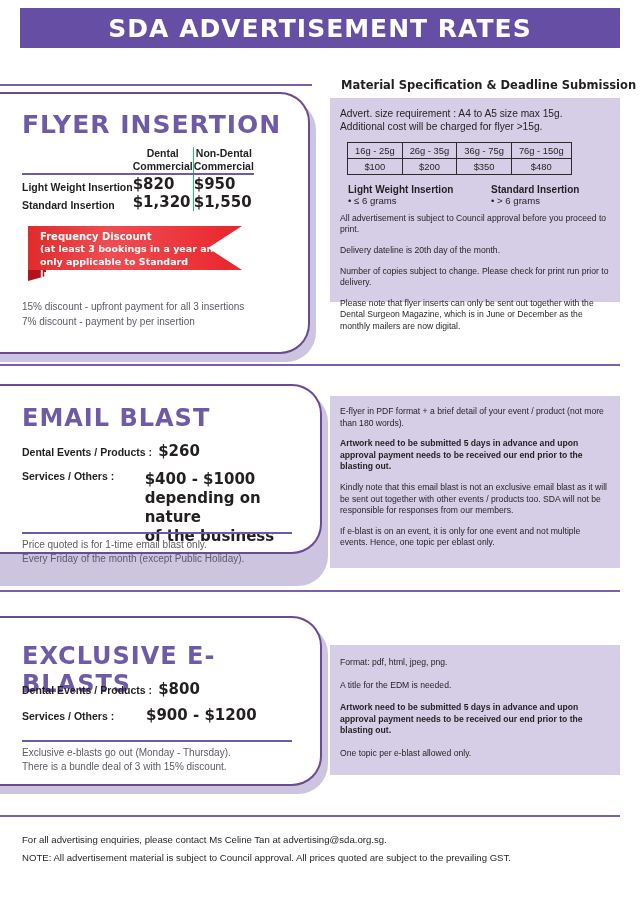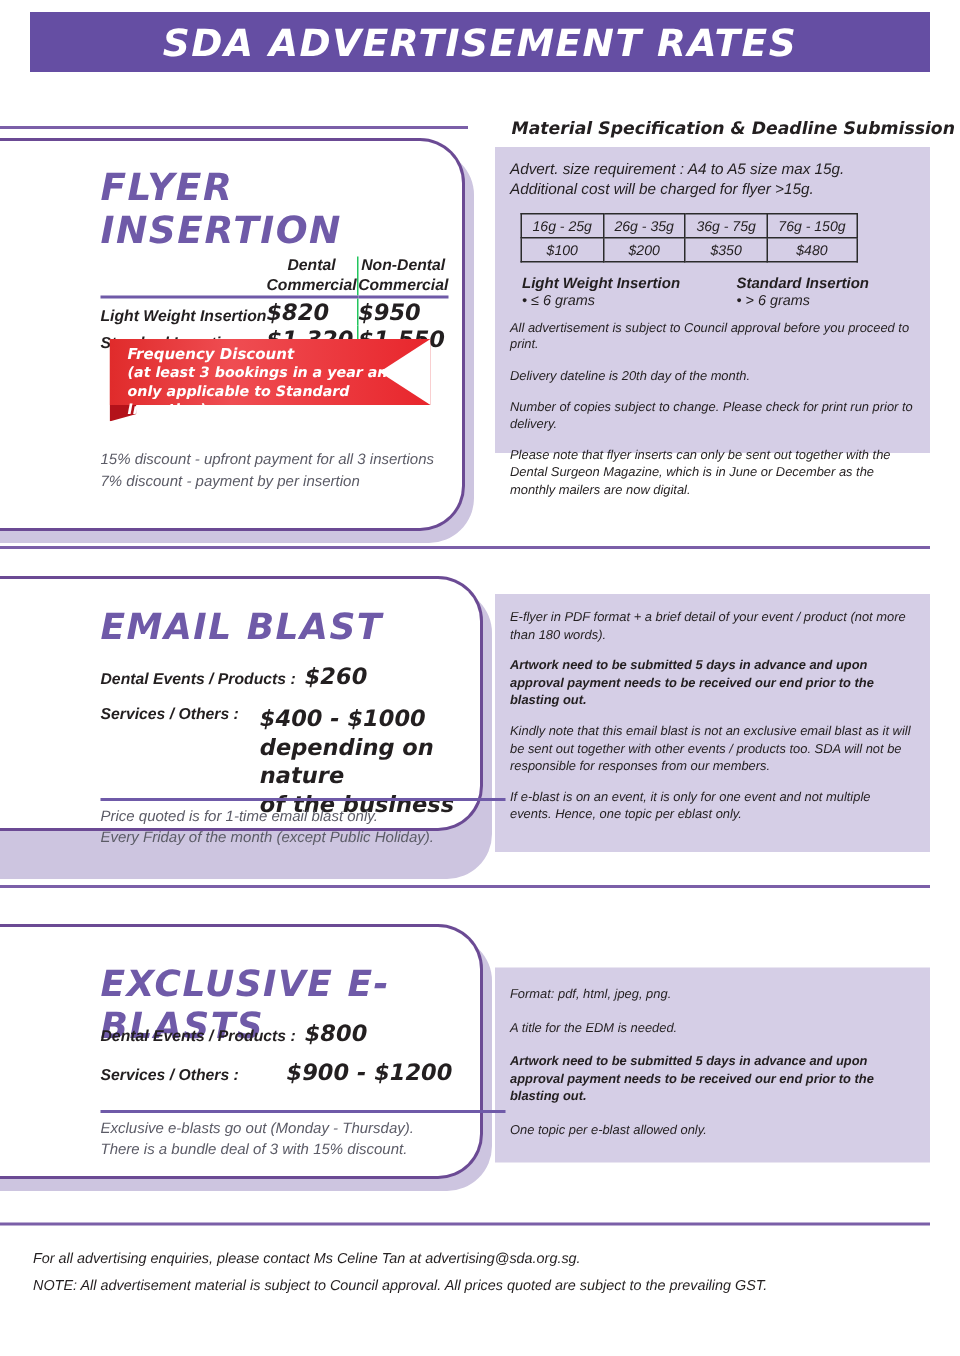--- a/index.html
+++ b/index.html
@@ -1,56 +1,55 @@
 <!DOCTYPE html>
 <html><head>
 <meta charset="utf-8">
 <style>
   html,body{margin:0;padding:0;}
   body{
     width:640px;height:904px;background:#ffffff;
     font-family:"Liberation Sans",sans-serif;
     color:#231f20;overflow:hidden;position:relative;
   }
-  .page{position:relative;width:640px;height:904px;font-style:italic;}
+  .page{position:relative;width:640px;height:904px;}
 
   
   .header-bar{
     position:absolute;left:20px;top:8px;width:600px;height:40px;
     background:#654ea3;display:flex;align-items:center;justify-content:center;
   }
   .header-title{
     color:#ffffff;font-size:25px;font-weight:bold;letter-spacing:1.0px;
     font-family:"DejaVu Sans",sans-serif;
   }
 
   
   .divider{position:absolute;height:2px;background:#7b5fa8;}
 
   
   .card{
     position:absolute;background:#ffffff;
     border:2px solid #6b4a94;border-left:none;
     border-top-right-radius:30px;border-bottom-right-radius:30px;
     box-sizing:border-box;
-    padding-left:45px;
   }
   .card-shadow{
     position:absolute;background:#cdc5e0;
     border-top-right-radius:30px;border-bottom-right-radius:30px;z-index:0;
   }
   .card-inner{position:relative;z-index:2;}
 
   .sec-title{
     color:#6f5aa8;font-weight:bold;font-family:"DejaVu Sans",sans-serif;
     letter-spacing:1px;
   }
 
   
-  .flyer-tbl{border-collapse:collapse;font-size:10.5px;margin-top:24px;}
+  .flyer-tbl{border-collapse:collapse;font-size:10.5px;}
   .flyer-tbl td{padding:0;vertical-align:bottom;}
   .hdr-cell{
     text-align:center;font-weight:bold;font-size:10.5px;line-height:13px;
     padding:0 12px 2px 12px;color:#231f20;
   }
   .hdr-sep{border-left:1px solid #22c55e;}
   .rowlabel{font-weight:bold;font-size:10.5px;padding:3px 10px 3px 0;white-space:nowrap;}
   .price{font-weight:bold;font-size:15px;font-family:"DejaVu Sans",sans-serif;padding:1px 0 1px 14px;}
   .ruleline{border-top:2px solid #6f5aa8;}
 

